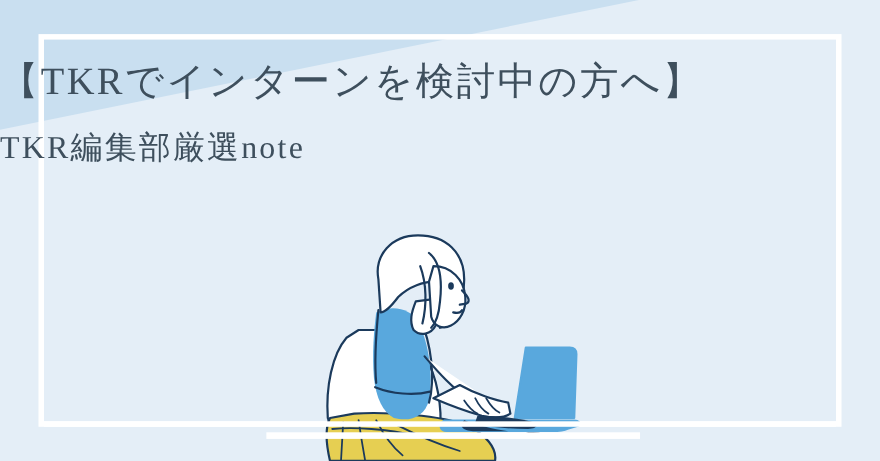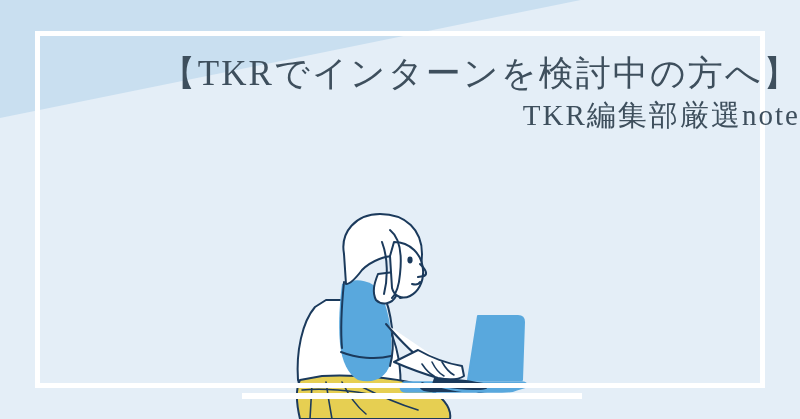--- a/index.html
+++ b/index.html
@@ -46,35 +46,36 @@
     box-sizing: border-box;
     pointer-events: none;
   }
 
   
   .text-block {
     position: absolute;
     left: 0;
     right: 0;
     top: 52px;
-    text-align: right;
+    text-align: left;
     color: #3e4f5d;
     z-index: 5;
   }
   .headline {
     font-size: 35px;
     line-height: 1.28;
     letter-spacing: 0.06em;
     font-weight: 400;
     white-space: nowrap;
   }
   .subline-1 {
     font-size: 29px;
     line-height: 1.3;
     letter-spacing: 0.07em;
+    margin-top: 20px;
     white-space: nowrap;
   }
   .subline-2 {
     font-size: 29px;
     line-height: 1.3;
     letter-spacing: 0.04em;
     margin-top: 4px;
     white-space: nowrap;
   }
 

